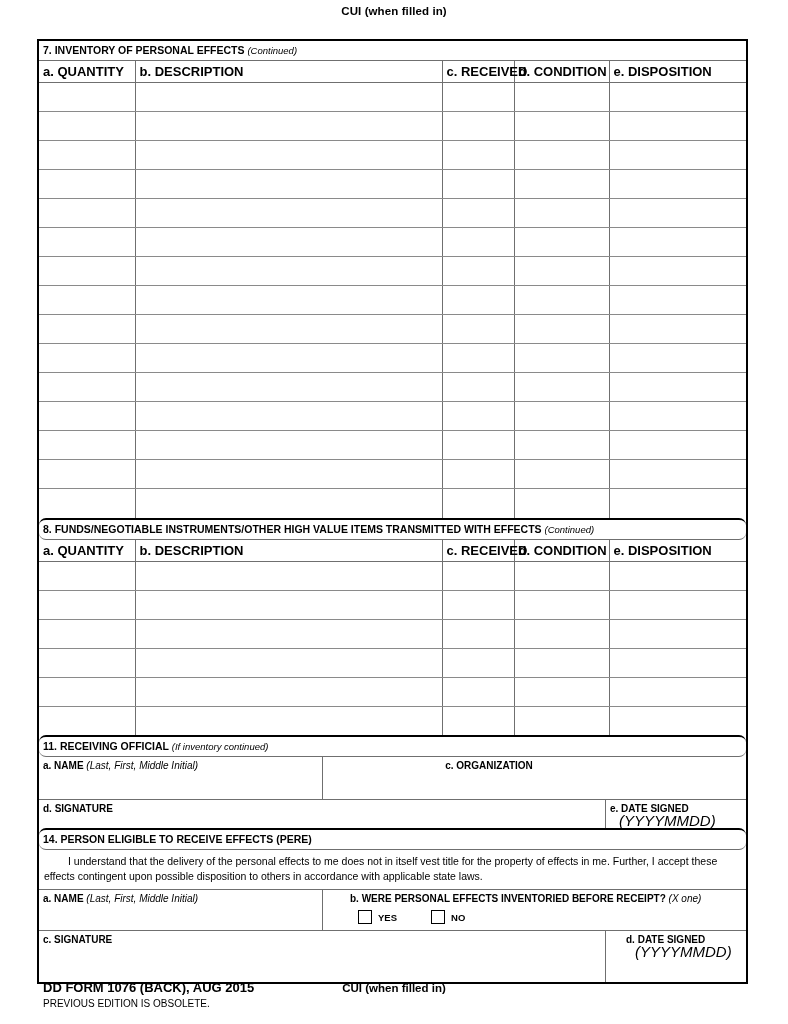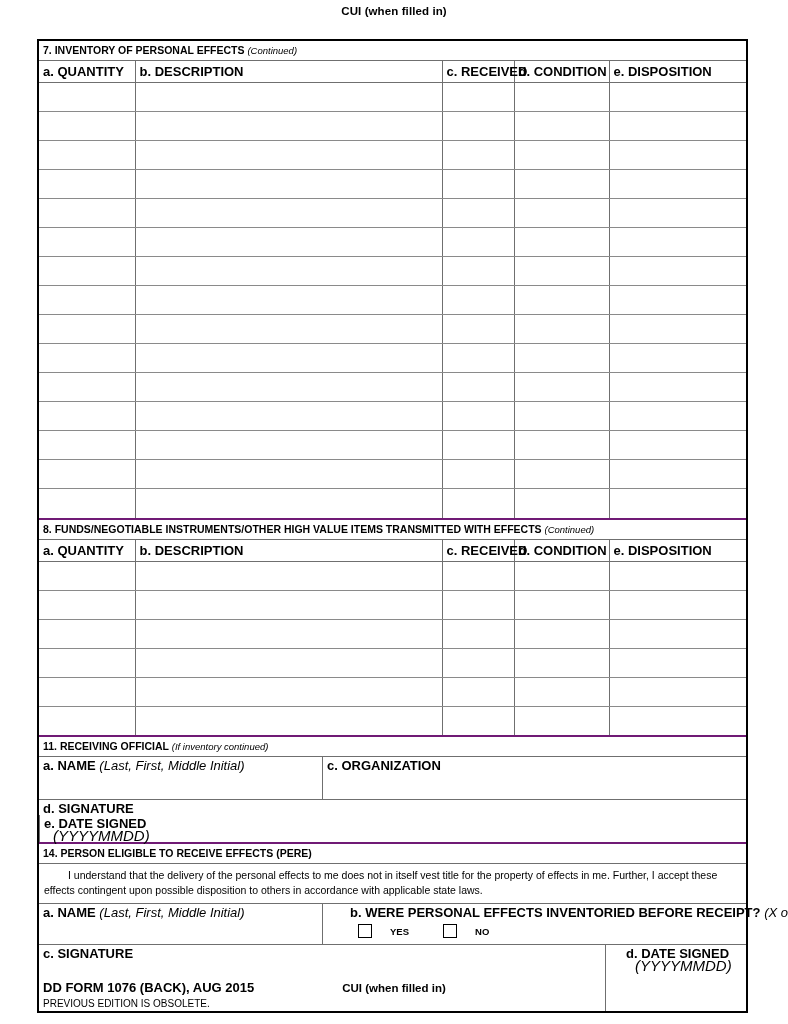--- a/index.html
+++ b/index.html
@@ -93,41 +93,42 @@
 
   
   .col-qty   { width: 96px; }
   .col-desc  { width: 307px; }
   .col-recv  { width: 72px; }
   .col-cond  { width: 95px; }
   .col-disp  { width: 137px; }
 
   
   .band {
-    border-top: 2px solid #701a75;
+    border-top: 2px solid #000000;
+    border-radius: 7px;
   }
   .band-thin {
     border-top: 1px solid #6f6f6f;
   }
 
   .row {
     display: flex;
     width: 100%;
     box-sizing: border-box;
   }
   .cell {
     box-sizing: border-box;
     padding: 3px 0 0 4px;
     position: relative;
   }
   .cell + .cell {
     border-left: 1px solid #6f6f6f;
   }
   .fld-label {
-    font-size: 13px;
+    font-size: 10px;
     font-weight: bold;
     line-height: 12px;
     white-space: nowrap;
   }
   .fld-label .ital {
     font-style: italic;
     font-weight: normal;
   }
   .fld-sub {
     font-size: 15px;
@@ -157,21 +158,20 @@
     height: 14px;
     border: 1px solid #000;
     box-sizing: border-box;
     background: #fff;
     display: inline-block;
   }
   .cb-text {
     font-size: 9.5px;
     font-weight: bold;
     margin-right: 28px;
-    margin-left: 12px;
   }
 
   
   .footer {
     position: absolute;
     left: 0;
     top: 980px;
     width: 788px;
     height: 44px;
   }
@@ -414,27 +414,27 @@
     </div>
 
     <div class="row" style="height:42px;">
       <div class="cell" style="width:283px;">
         <div class="fld-label">
           <span>a. NAME</span>
           <span class="ital">(Last, First, Middle Initial)</span>
         </div>
         <div></div>
       </div>
-      <div class="cell" style="width:329px;">
+      <div class="cell" style="width:329px;text-align:center;">
         <div class="fld-label">c. ORGANIZATION</div>
         <div></div>
       </div>
     </div>
 
-    <div class="row band-thin" style="height:43px;flex-direction:column;">
+    <div class="row band-thin" style="height:29px;">
       <div class="cell" style="width:566px;">
         <div class="fld-label">d. SIGNATURE</div>
         <div></div>
       </div>
       <div class="cell" style="width:141px;">
         <div class="fld-label">e. DATE SIGNED</div>
         <div class="fld-sub">(YYYYMMDD)</div>
         <div></div>
       </div>
     </div>
@@ -460,21 +460,21 @@
         </div>
         <div class="cb-row">
           <span class="checkbox"></span>
           <span class="cb-text">YES</span>
           <span class="checkbox"></span>
           <span class="cb-text">NO</span>
         </div>
       </div>
     </div>
 
-    <div class="row band-thin" style="height:67px;">
+    <div class="row band-thin" style="height:52px;">
       <div class="cell" style="width:566px;">
         <div class="fld-label">c. SIGNATURE</div>
         <div></div>
       </div>
       <div class="cell" style="width:141px;padding-left:20px;">
         <div class="fld-label">d. DATE SIGNED</div>
         <div class="fld-sub">(YYYYMMDD)</div>
         <div></div>
       </div>
     </div>

